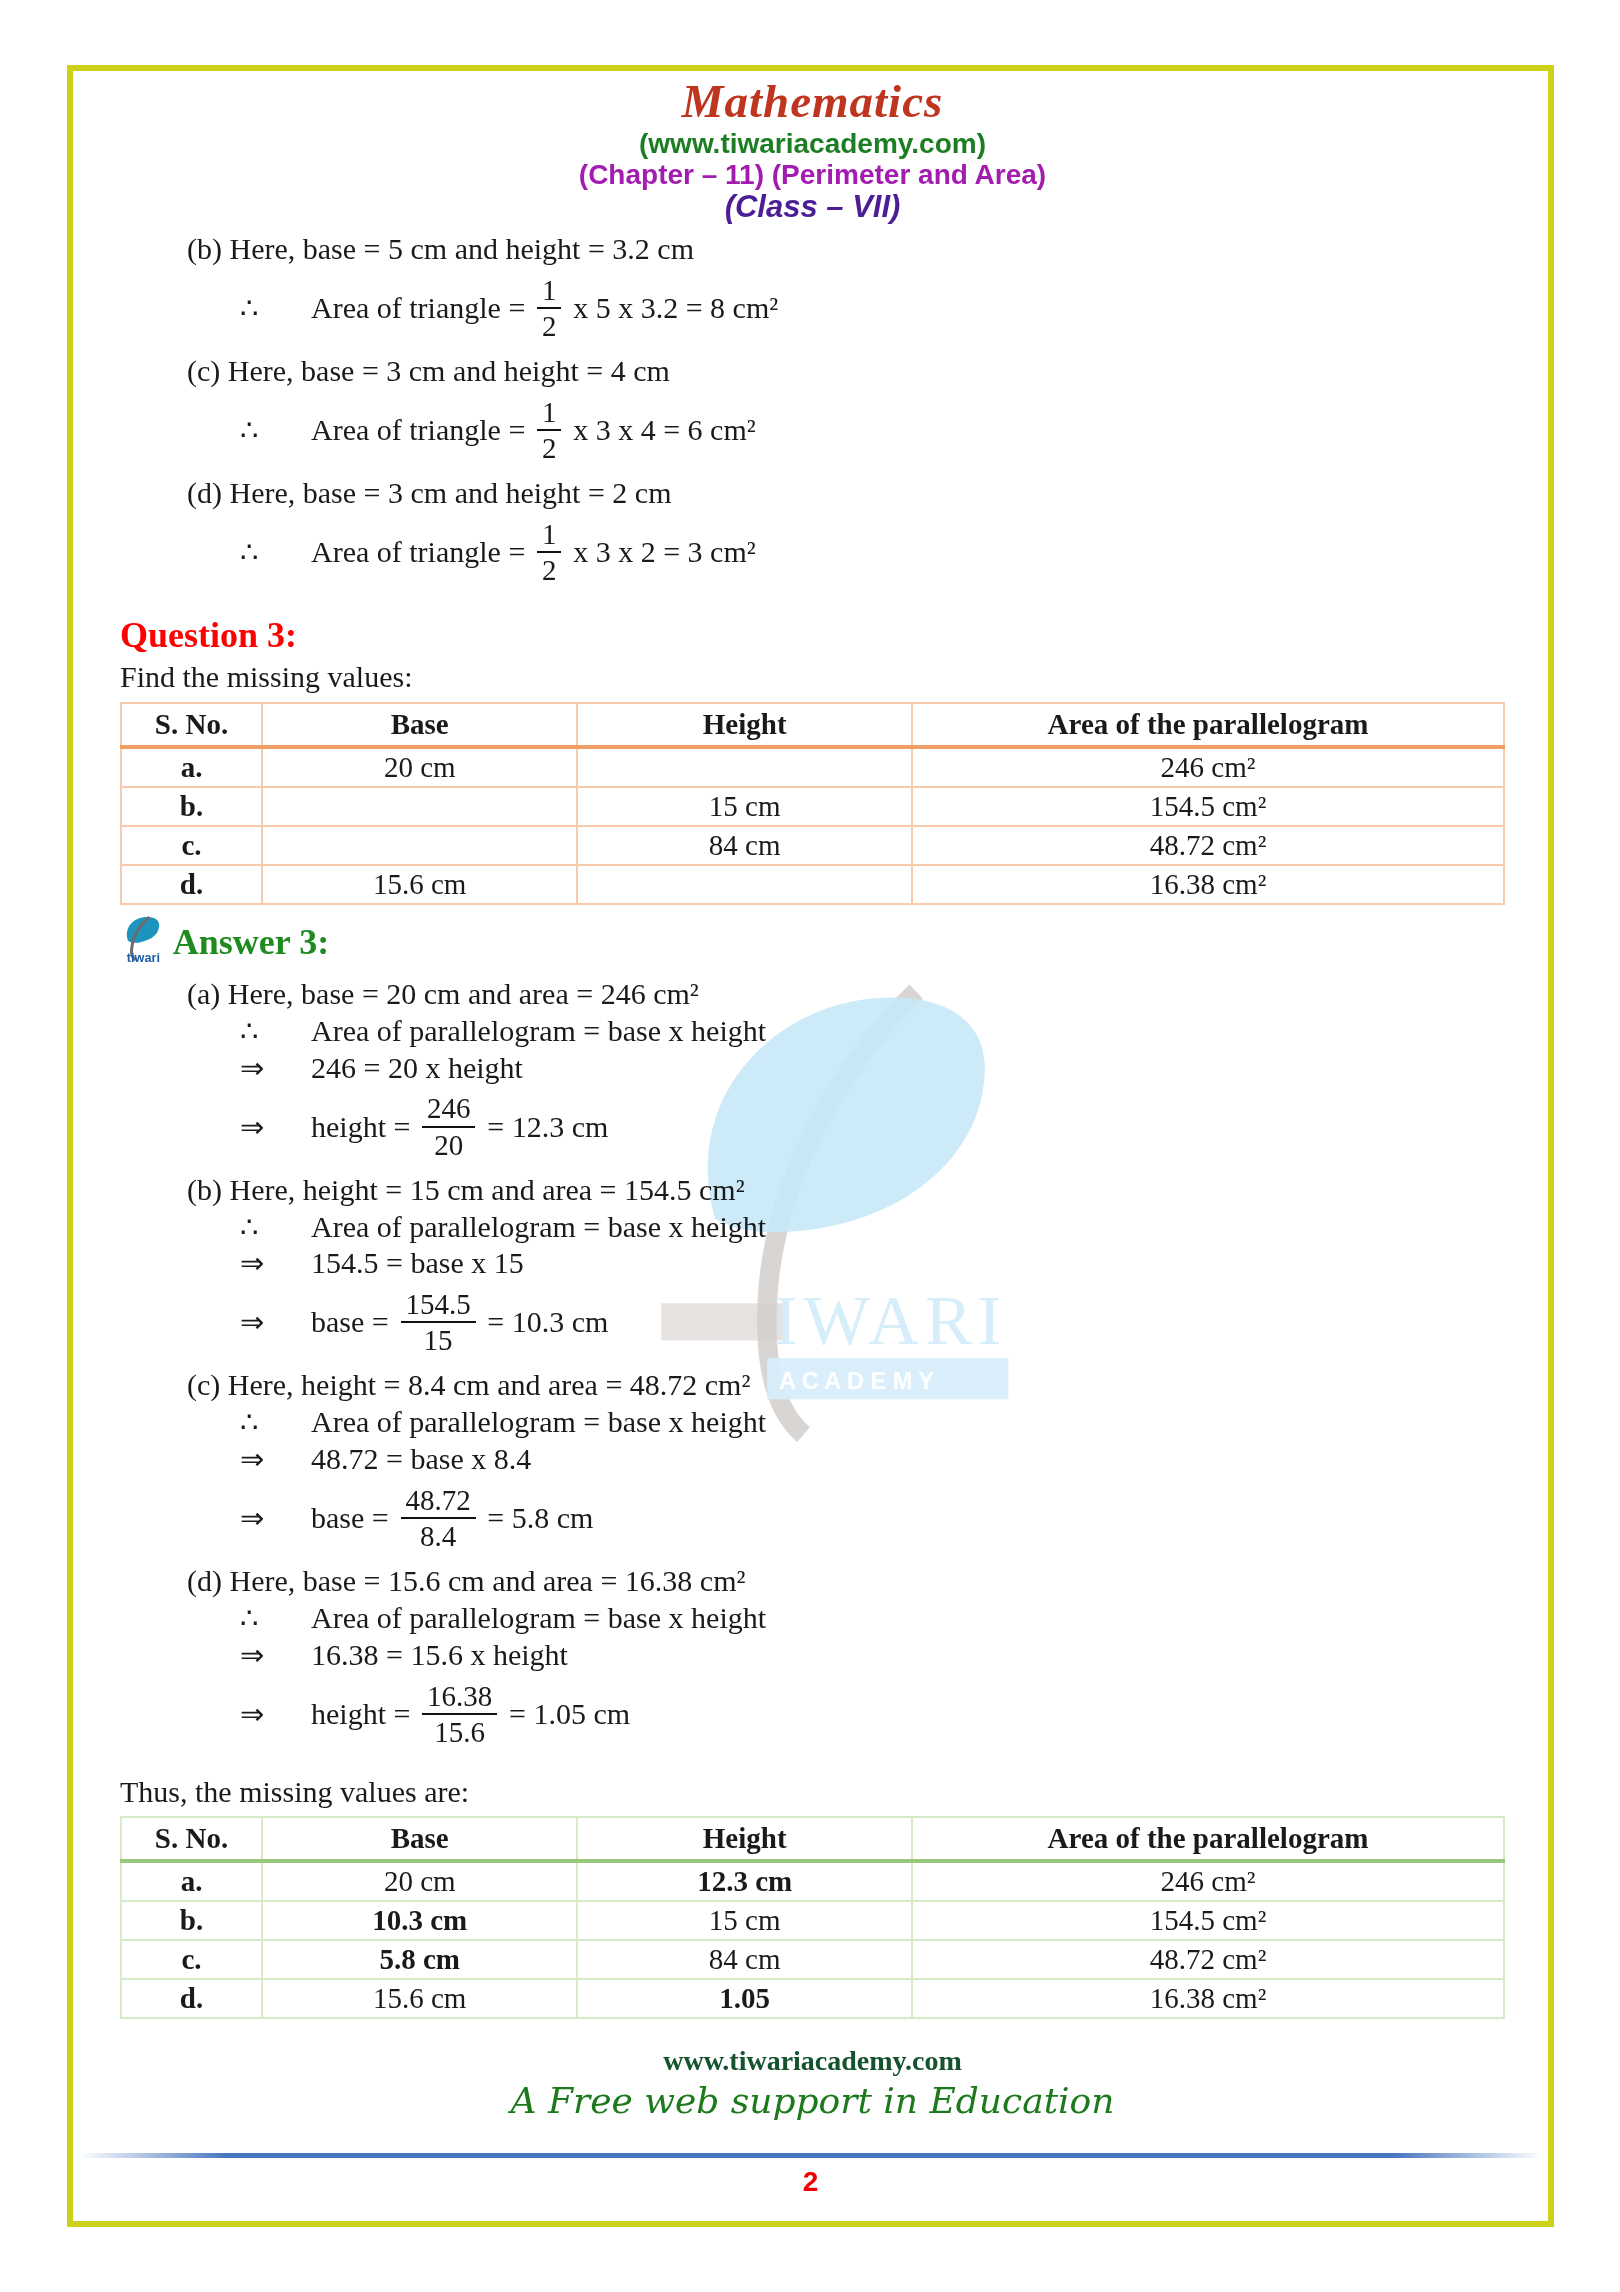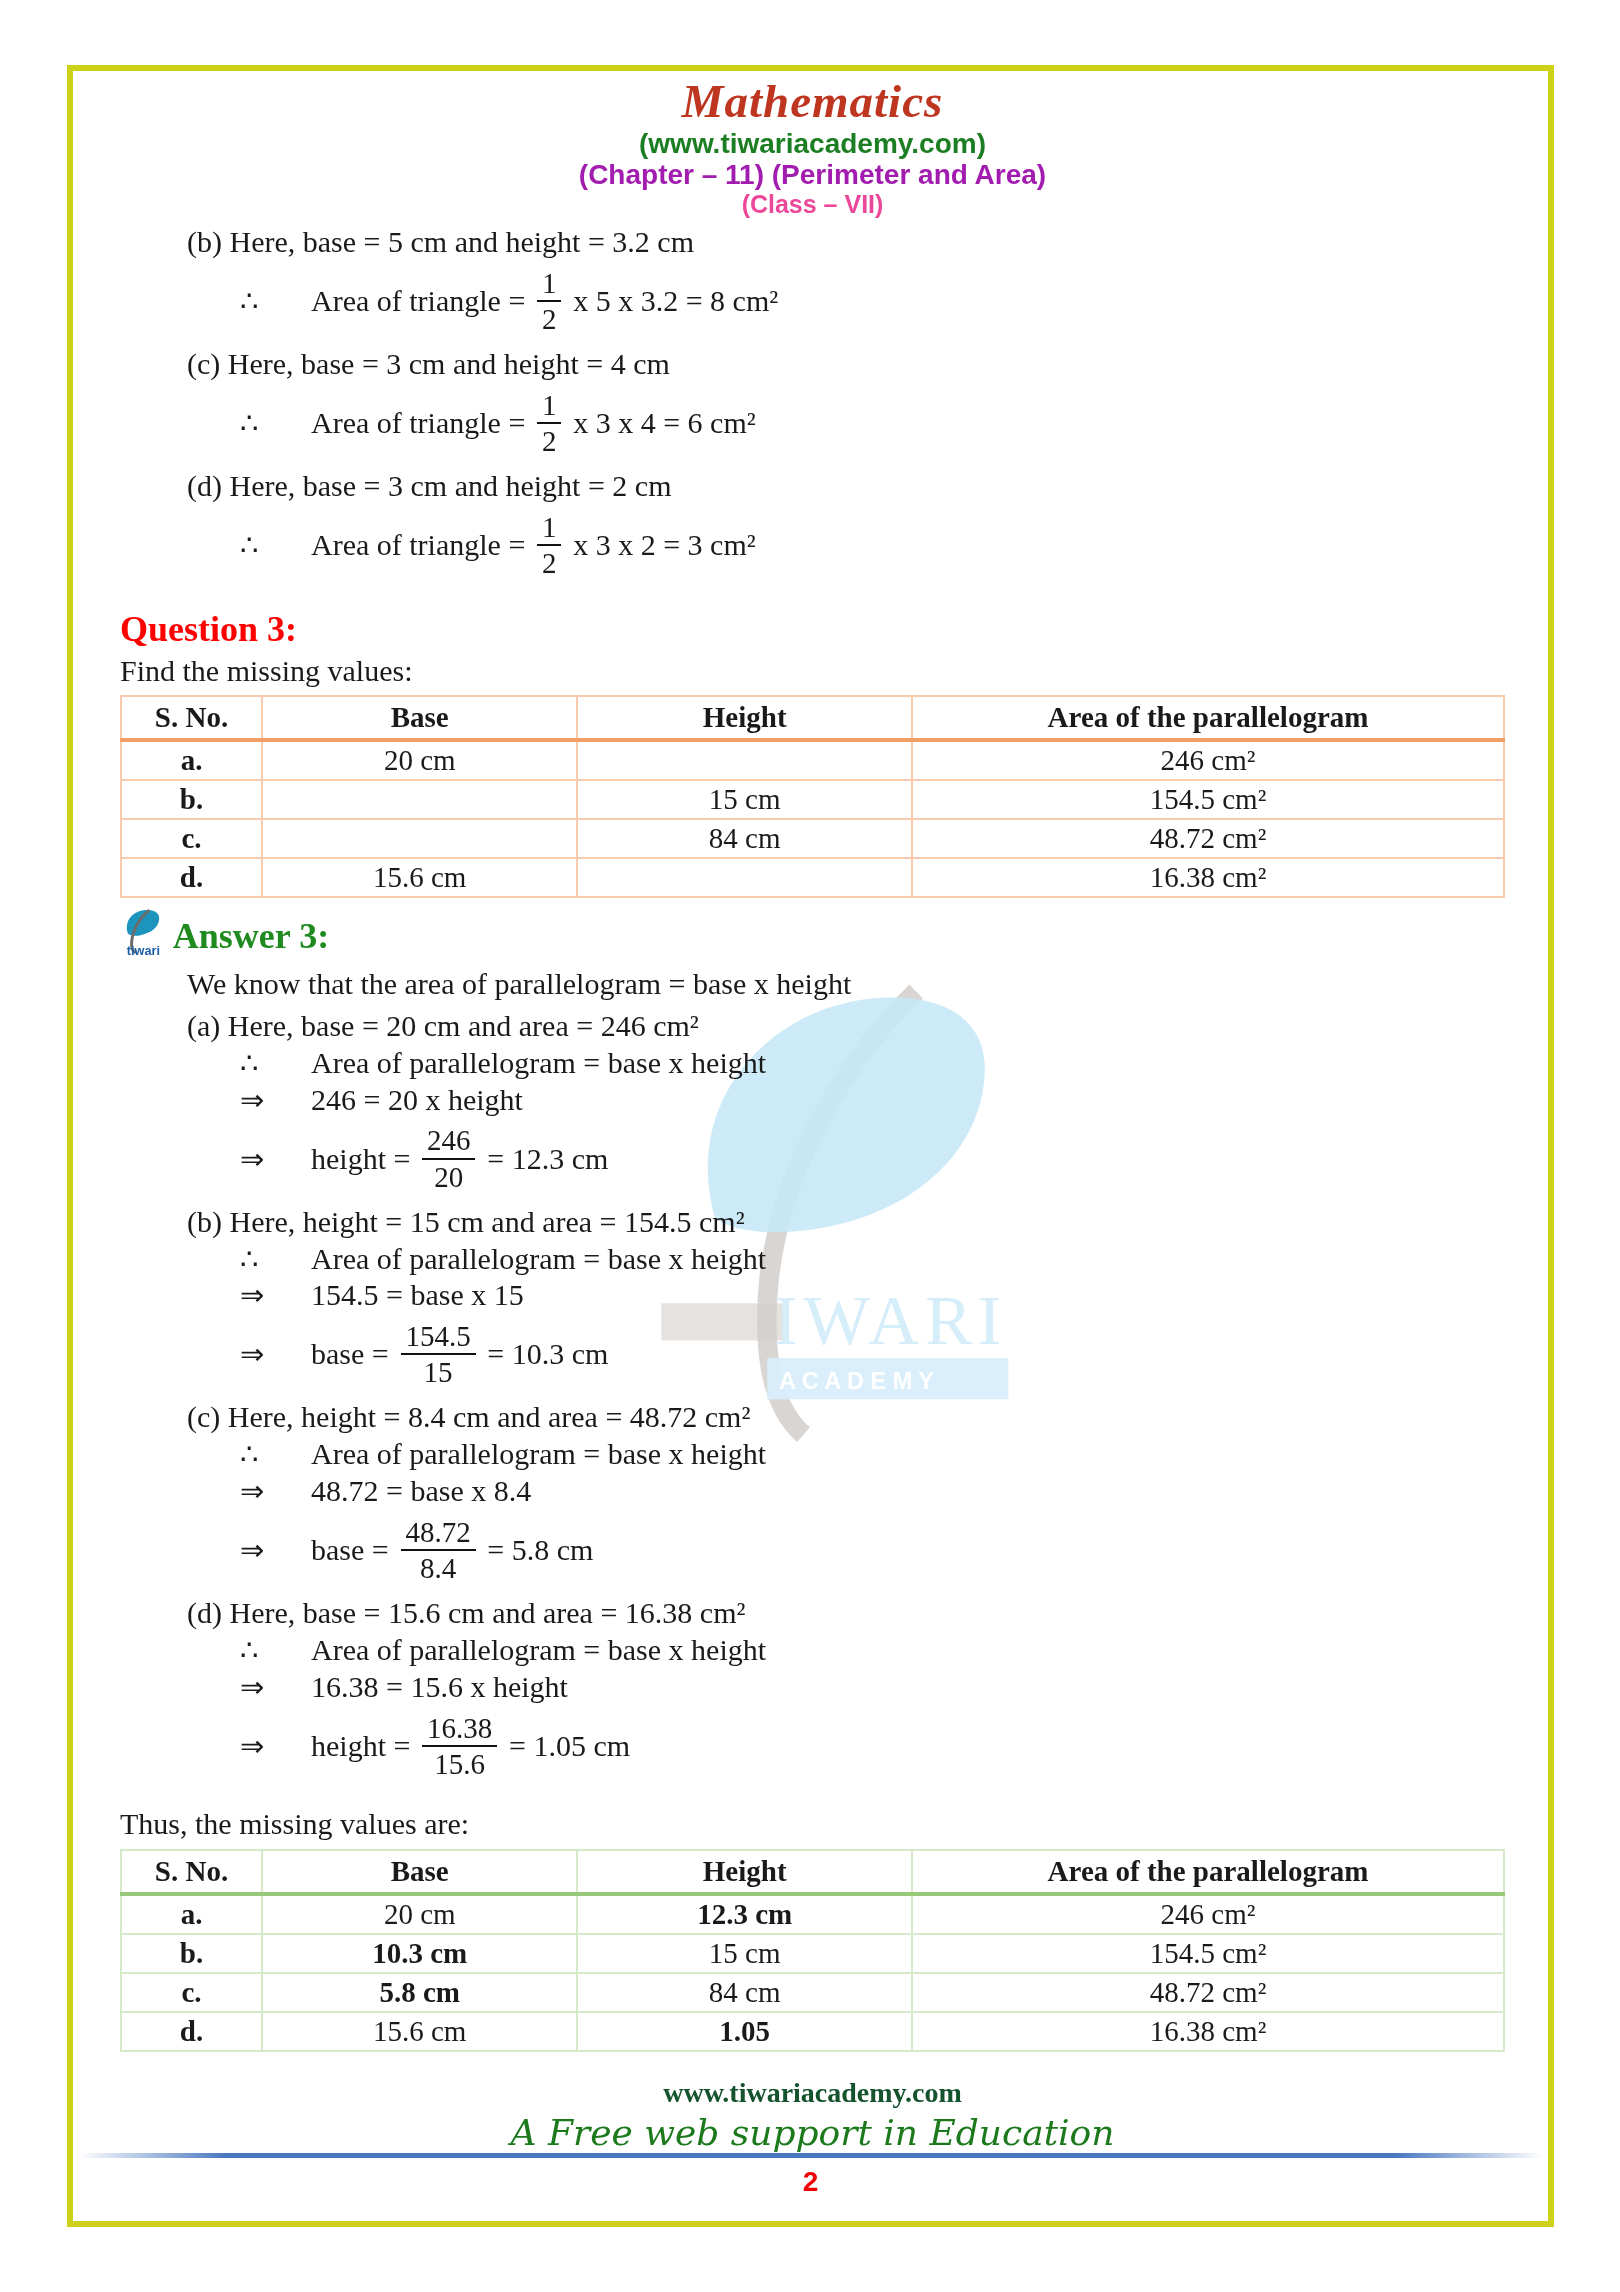--- a/index.html
+++ b/index.html
@@ -14,21 +14,21 @@
   }
   .watermark { position:absolute; left:549px; top:903px; width:461px; height:490px; z-index:0; pointer-events:none; }
   .content { position:absolute; inset:0; padding:3.9px 43px 0 47px; z-index:1; }
 
   
   .hdr { text-align:center; line-height:1.12; }
   .h-title { font-size:47px; font-weight:bold; font-style:italic; color:#BE3520; letter-spacing:1px; }
   .h-sub { font-family:"Liberation Sans", sans-serif; font-weight:bold; }
   .h-site { font-size:28px; color:#1B7E22; }
   .h-chapter { font-size:28px; color:#a21caf; }
-  .h-class { font-size:25px; color:#ec4899; }
+  .h-class { font-size:31px; color:#4c1d95;font-style:italic; }
 
   
   .given { font-size:30px; margin:6.9px 0 0 67px; }
   .mline { display:flex; align-items:center; font-size:30px; margin:2.9px 0 2.9px 120px; }
   .msym { width:71px; flex:0 0 71px; font-size:29px; }
   .frac { display:inline-block; text-align:center; vertical-align:middle; margin:3.9px 11.8px; font-size:29px; line-height:1.18; }
   .frac .num { display:block; padding:0 4.9px; }
   .frac .den { display:block; border-top:2.5px solid #111; padding:0 4.9px; }
 
   .qheading { color:#FE0000; font-size:36px; font-weight:bold; margin:23.5px 0 3.9px 0; }
@@ -170,21 +170,20 @@
     </table>
 
     <div class="aheading">
       <svg class="mini-logo" viewBox="0 0 46 54" style="font-size:37px">
         <path d="M 8 26 C 4 12, 14 3, 26 2 C 35 1, 41 5, 40 12 C 39 21, 30 26, 20 28 C 15 29, 10 28, 8 26 Z" fill="#1D94BE"></path>
         <path d="M 30 2 C 20 10, 13 22, 12 34 C 11 40, 13 44, 16 46" fill="none" stroke="#6B6B6B" stroke-width="3"></path>
         <text x="7" y="48" font-family="Liberation Sans, sans-serif" font-weight="bold" font-size="13" fill="#1C5FA8">tiwari</text>
       </svg>
       <span>Answer 3:</span>
     </div>
-    <div class="intro intro-ind">We know that the area of parallelogram = base x height</div>
 
     <div>
       <div class="given">(a) Here, base = 20 cm and area = 246 cm²</div>
       <div class="mline">
         <span class="msym">∴</span>
         <span>Area of parallelogram = base x height</span>
       </div>
       <div class="mline">
         <span class="msym">⇒</span>
         <span>246 = 20 x height</span>

